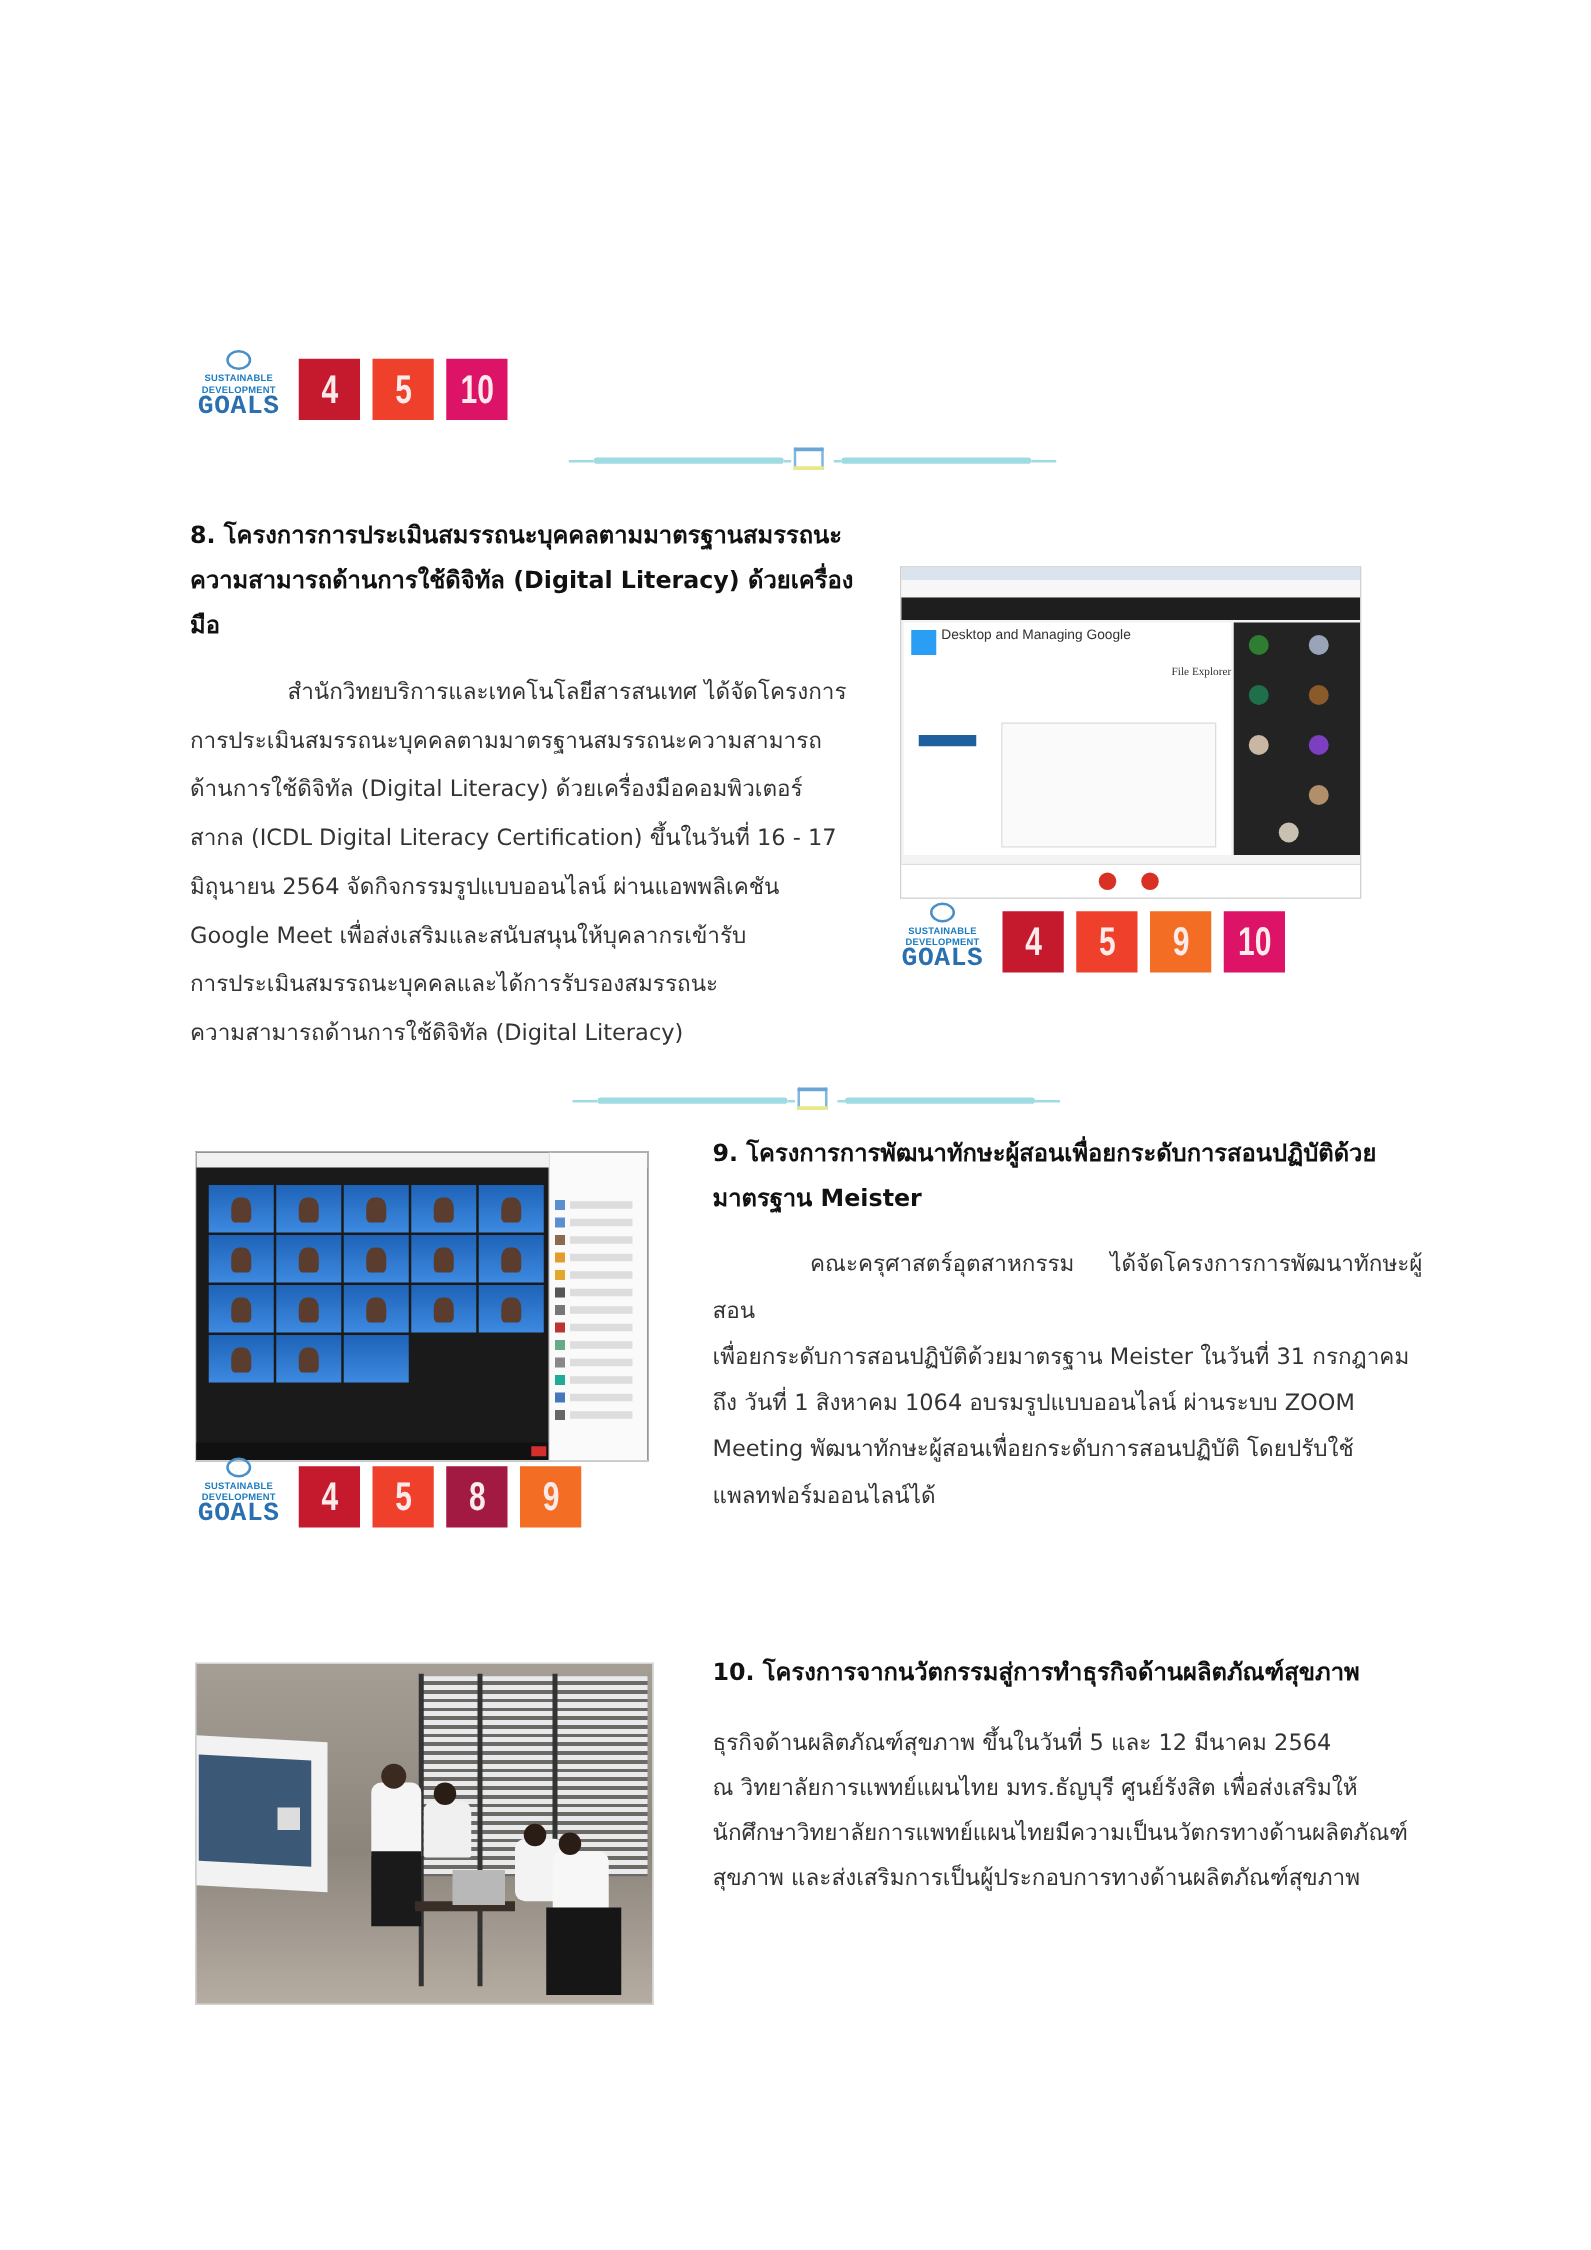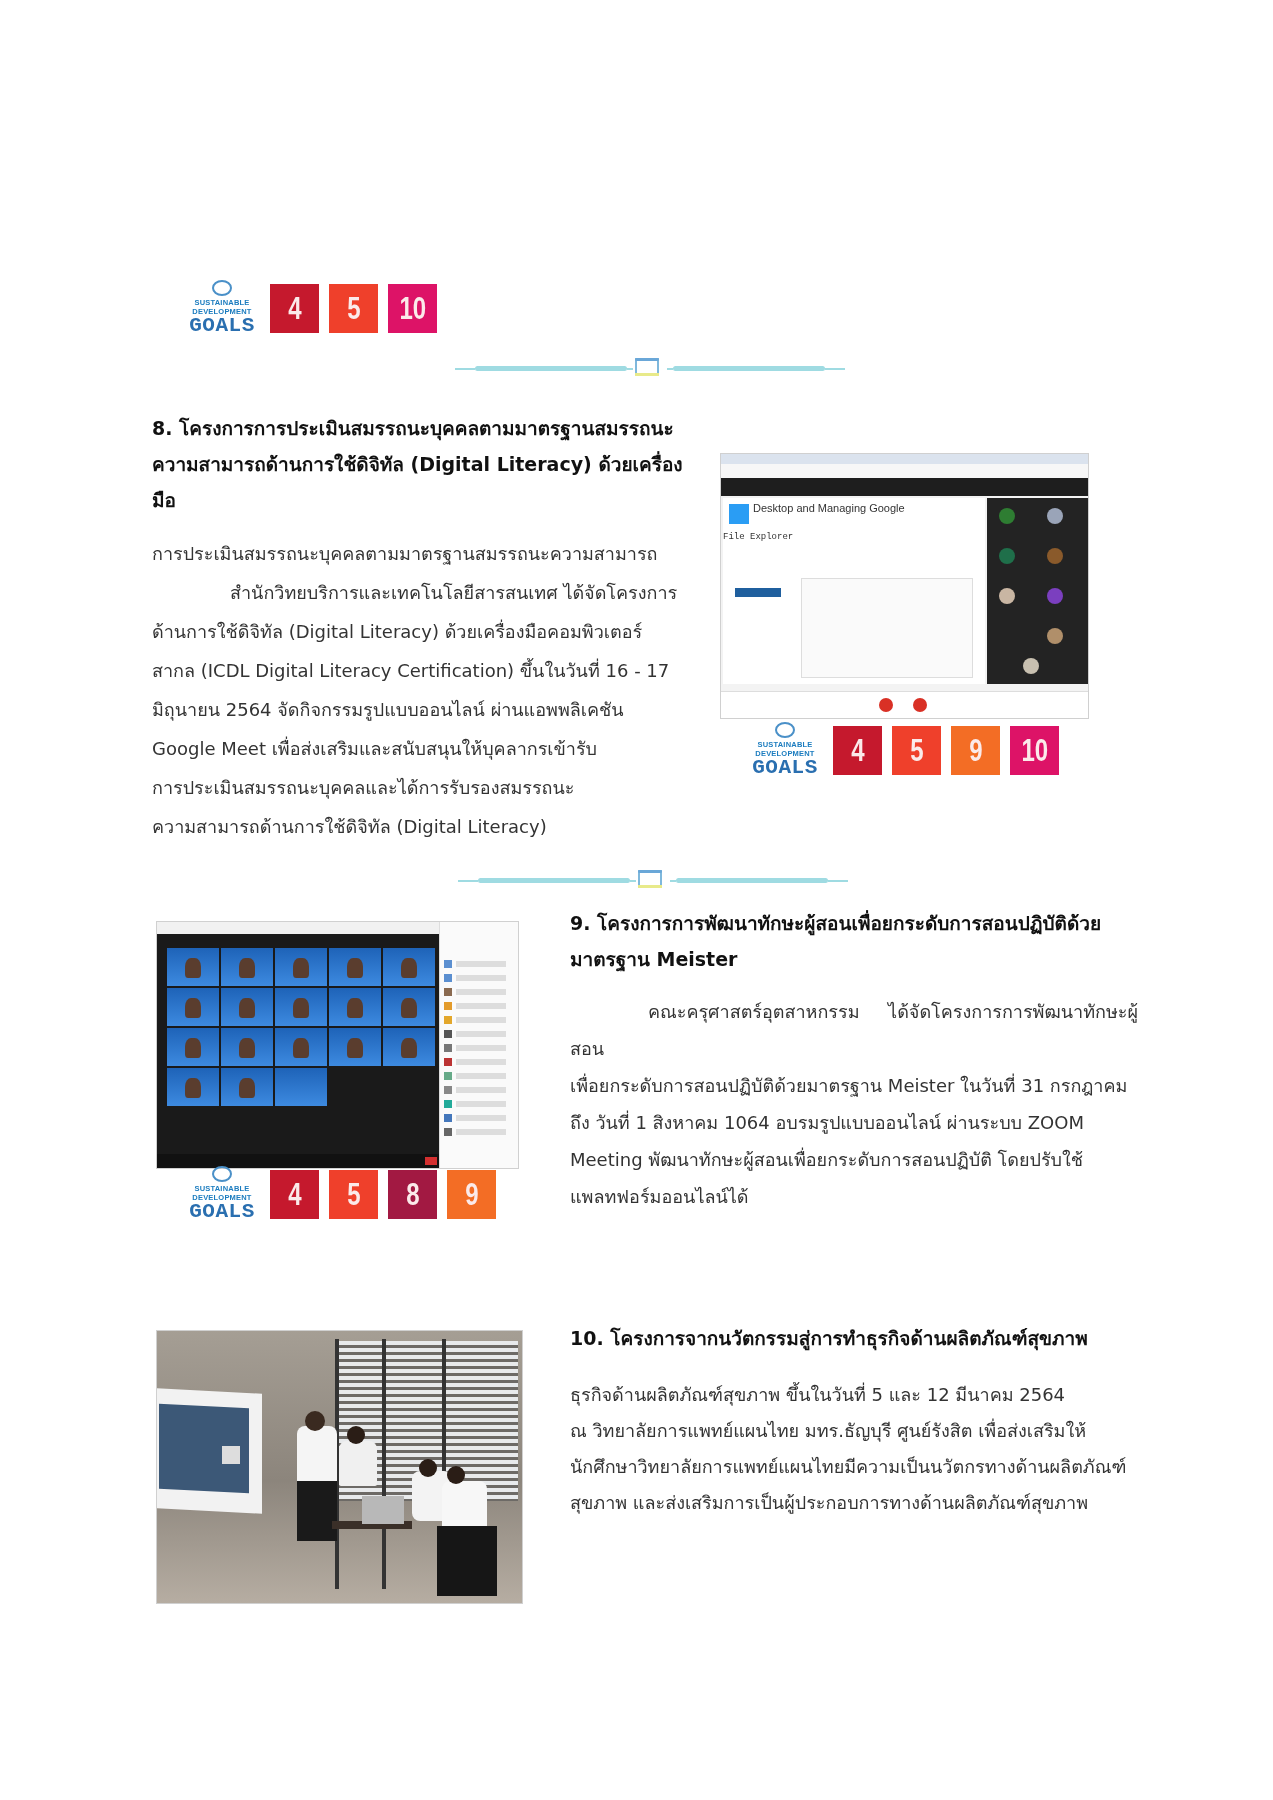--- a/index.html
+++ b/index.html
@@ -1,20 +1,20 @@
 <!DOCTYPE html>
 <html><head>
 <meta charset="utf-8">
 <style>
   html, body { margin:0; padding:0; background:#ffffff; }
   body { width:1273px; height:1800px; position:relative; overflow:hidden;
          font-family:"DejaVu Sans", "Liberation Sans", sans-serif; color:#222; }
 
   
-  .sdg { position:absolute; display:flex; align-items:center;margin-left:31px; }
+  .sdg { position:absolute; display:flex; align-items:flex-end; }
   .sdg-logo { width:72px; height:56px; display:flex; flex-direction:column; align-items:center; justify-content:flex-end; margin-right:12px; }
   .sdg-logo .globe { width:16px; height:12px; border:2px solid #4a90c8; border-radius:50%; margin-bottom:2px; }
   .sdg-logo .l1, .sdg-logo .l2 { font-size:7.5px; font-weight:bold; color:#1b7cbf; letter-spacing:0.2px; line-height:9px; font-family:"Liberation Sans", sans-serif; }
   .sdg-logo .l3 { font-size:21px; font-weight:bold; color:#2a6fb0; line-height:20px; font-family:Liberation Mono, monospace; letter-spacing:0.5px; }
   .tile-wrap { width:49px; height:49px; margin-right:10px; display:flex; align-items:center; justify-content:center; }
   .tile-wrap span { color:#fbeaea; font-weight:bold; font-size:32px; font-family:"Liberation Sans", sans-serif; display:inline-block; transform:scaleX(0.75); }
 
   
   .divider { position:absolute; width:390px; height:20px; }
   .divider .bar { position:absolute; top:8px; height:5px; background:#9fdbe2; border-radius:3px; }
@@ -30,21 +30,21 @@
 
   
   .img { position:absolute; border:1px solid #d0d0d0; overflow:hidden; }
   .shot8 { background:#f3f3f3; }
   .shot8 .chrome1 { position:absolute; left:0; top:0; right:0; height:10px; background:#dbe3ee; }
   .shot8 .chrome2 { position:absolute; left:0; top:10px; right:0; height:14px; background:#f7f7f7; border-bottom:1px solid #ddd; }
   .shot8 .meetbar { position:absolute; left:0; top:24px; right:0; height:18px; background:#1e1e1e; }
   .shot8 .slide { position:absolute; left:2px; top:44px; width:262px; height:186px; background:#fff; }
   .shot8 .slide .sq { position:absolute; left:6px; top:6px; width:20px; height:20px; background:#2a9df4; }
   .shot8 .slide .t { position:absolute; left:30px; top:4px; font-size:11px; color:#333; font-family:"Liberation Sans",sans-serif; }
-  .shot8 .slide .t2 { position:absolute; left:0; right:0; top:30px; text-align:left; font-size:9px; color:#333; font-family:Liberation Mono, monospace; }
+  .shot8 .slide .t2 { position:absolute; left:0; right:0; top:30px; text-align:right; font-size:9px; color:#333; font-family:Liberation Serif, serif; }
   .shot8 .slide .box { position:absolute; height:8px; background:#34495e; }
   .shot8 .slide .blue { position:absolute; height:9px; background:#1f5f9e; }
   .shot8 .side { position:absolute; left:266px; top:44px; right:0; height:186px; background:#232323; }
   .shot8 .side .av { position:absolute; width:16px; height:16px; border-radius:50%; }
   .shot8 .bottom { position:absolute; left:0; bottom:0; right:0; height:26px; background:#ffffff; border-top:1px solid #ddd; }
   .shot8 .bottom .rb { position:absolute; top:6px; width:14px; height:14px; border-radius:50%; background:#d93025; }
 
   .shot9 { background:#1a1a1a; }
   .shot9 .tile9 { position:absolute; background:linear-gradient(180deg,#1e63b8,#3d8ae0); }
   .shot9 .face { position:absolute; left:35%; top:25%; width:30%; height:55%; background:#5a3d2e; border-radius:40% 40% 20% 20%; }
@@ -87,22 +87,22 @@
   <div class="bar" style="left:218px; width:152px;"></div>
   <div class="thin" style="left:370px; width:20px;"></div>
 </div>
 
 <div class="h" style="left:152px; top:410px; width:540px;">
   <div>8. โครงการการประเมินสมรรถนะบุคคลตามมาตรฐานสมรรถนะ</div>
   <div>ความสามารถด้านการใช้ดิจิทัล (Digital Literacy) ด้วยเครื่องมือ</div>
 </div>
 
 <div class="p" style="left:152px; top:534px; width:530px;">
+  <div><span class="indent"></span><span>สำนักวิทยบริการและเทคโนโลยีสารสนเทศ ได้จัดโครงการ</span></div>
   <div>การประเมินสมรรถนะบุคคลตามมาตรฐานสมรรถนะความสามารถ</div>
-  <div><span class="indent"></span><span>สำนักวิทยบริการและเทคโนโลยีสารสนเทศ ได้จัดโครงการ</span></div>
   <div>ด้านการใช้ดิจิทัล (Digital Literacy) ด้วยเครื่องมือคอมพิวเตอร์</div>
   <div>สากล (ICDL Digital Literacy Certification) ขึ้นในวันที่ 16 - 17</div>
   <div>มิถุนายน 2564 จัดกิจกรรมรูปแบบออนไลน์ ผ่านแอพพลิเคชัน</div>
   <div>Google Meet เพื่อส่งเสริมและสนับสนุนให้บุคลากรเข้ารับ</div>
   <div>การประเมินสมรรถนะบุคคลและได้การรับรองสมรรถนะ</div>
   <div>ความสามารถด้านการใช้ดิจิทัล (Digital Literacy)</div>
 </div>
 
 <div class="img shot8" style="left:720px; top:453px; width:367px; height:264px;">
   <div class="chrome1"></div>

